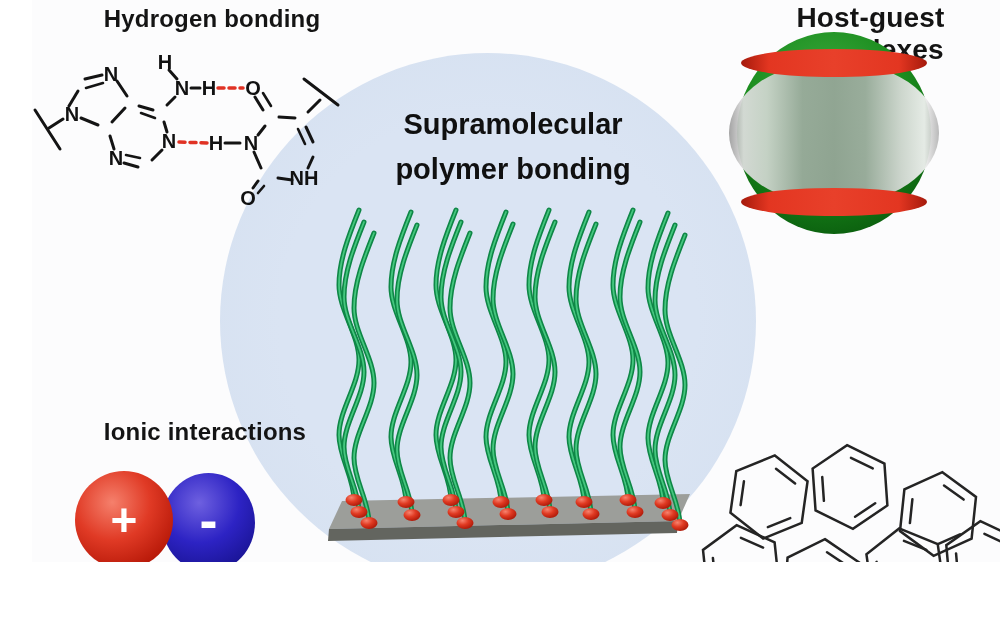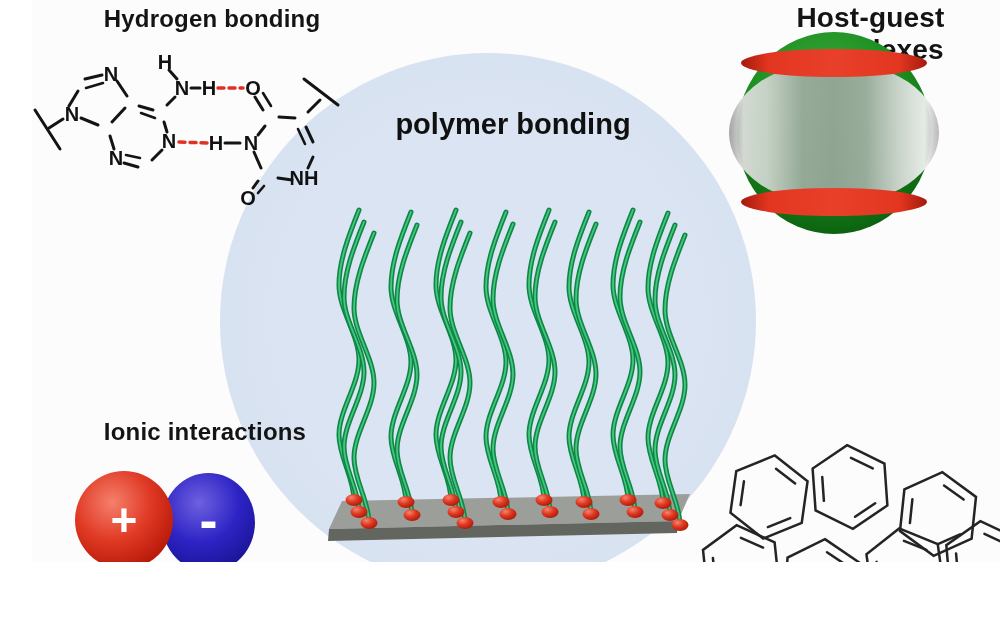--- a/index.html
+++ b/index.html
@@ -33,20 +33,21 @@
 
 <div class="canvas">
 
   <div class="blue-circle"></div>
 
   <div class="panel-title t-hb">Hydrogen bonding</div>
   <div class="panel-title t-hg">Host-guest complexes</div>
   <div class="panel-title t-ion">Ionic interactions</div>
 
   <div class="center-title">
+    <div>Supramolecular</div>
     <div>polymer bonding</div>
   </div>
 
   <svg class="abs" style="left:0;top:48px" width="340" height="162" viewBox="0 48 340 162">
     <g>
       <path class="bond" d="M31,119 L17,128"></path>
         <path class="bond" d="M3,110 L28,149"></path>
       <path class="bond" d="M37,106 L46,91"></path>
       <path class="bond" d="M53,79 L70,75"></path>
         <path class="bond2" d="M54,88 L71,83"></path>

